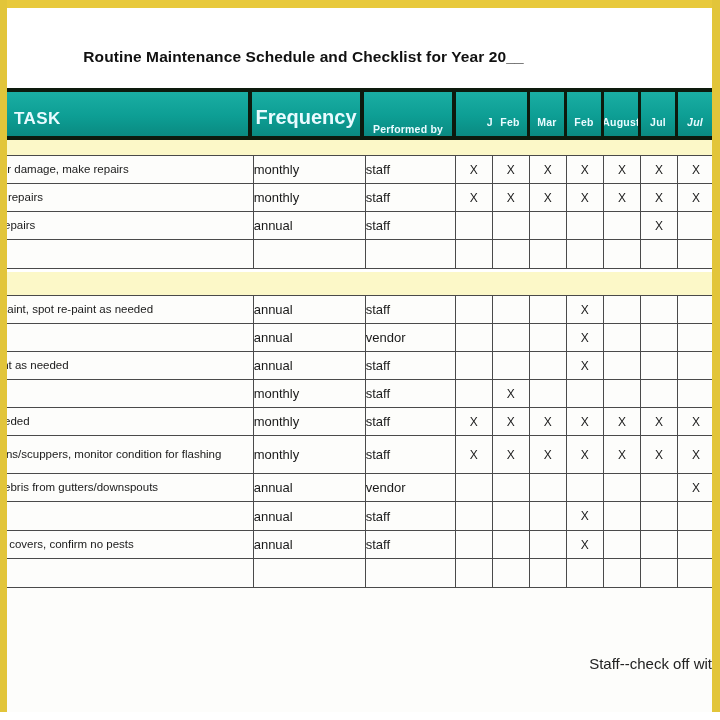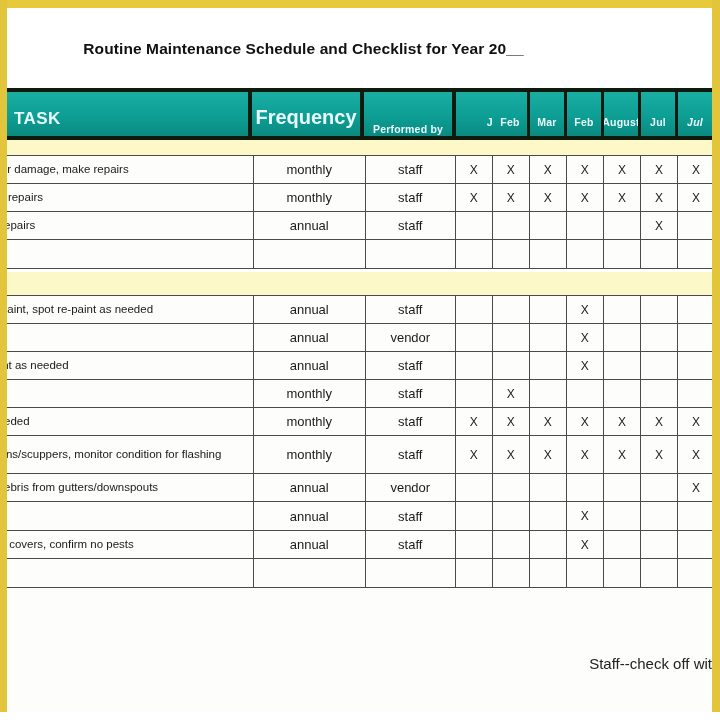--- a/index.html
+++ b/index.html
@@ -46,21 +46,21 @@
     position: absolute;
     left: 0; top: 712px;
     width: 720px; height: 8px;
     background: #ffffff;
     z-index: 40;
   }
 
   
   #title-area {
     position: absolute;
-    left: 7px; top: 4px;
+    left: 7px; top: 12px;
     width: 705px; height: 80px;
     background: #ffffff;
   }
   #doc-title {
     position: absolute;
     left: 0; right: 0;
     top: 36px;
     text-align: center;
     font-size: 15.5px;
     font-weight: bold;
@@ -164,21 +164,20 @@
   .grid td.task .clip {
     display: block;
     margin-left: -58px;
   }
   .grid td.task.wrap {
     white-space: normal;
   }
   .grid td.task.wrap .clip { white-space: normal; }
   .grid td.freq,
   .grid td.perf {
-    text-align: center;
     font-size: 13px;
   }
   .grid td.mon {
     text-align: center;
     font-size: 12px;
     color: #222;
   }
   .grid td.tall { height: 38px; }
   .grid td.blankrow { height: 29px; }
 

